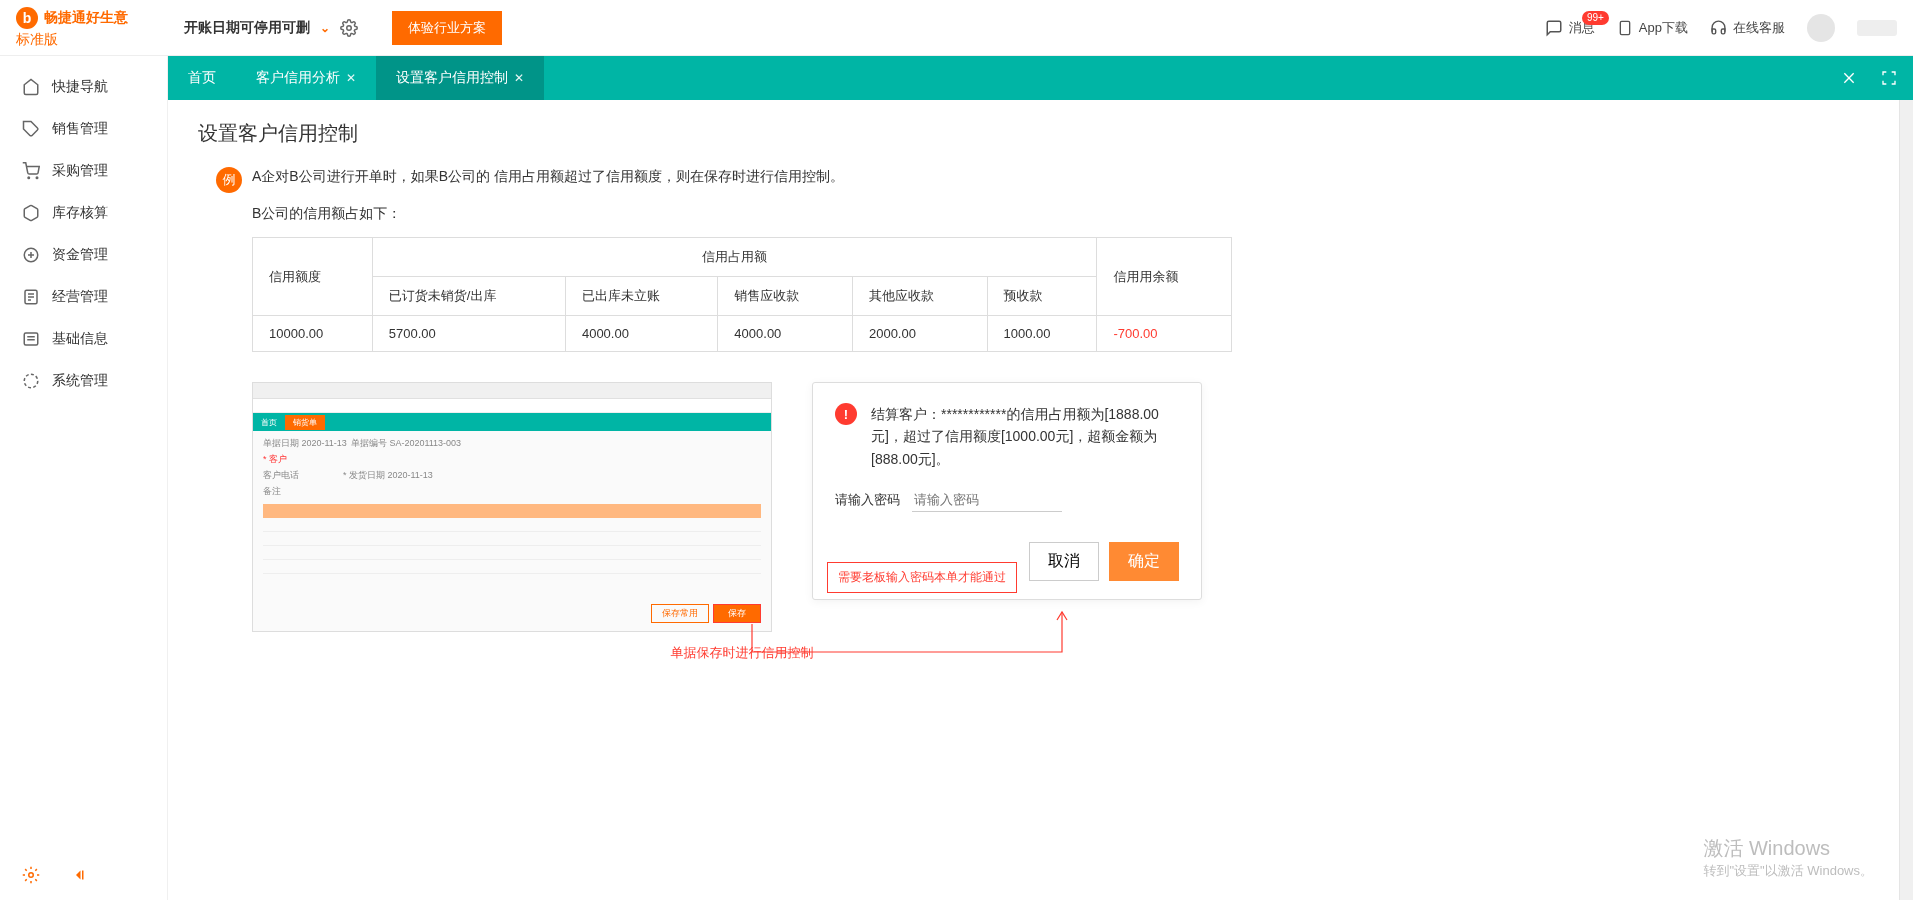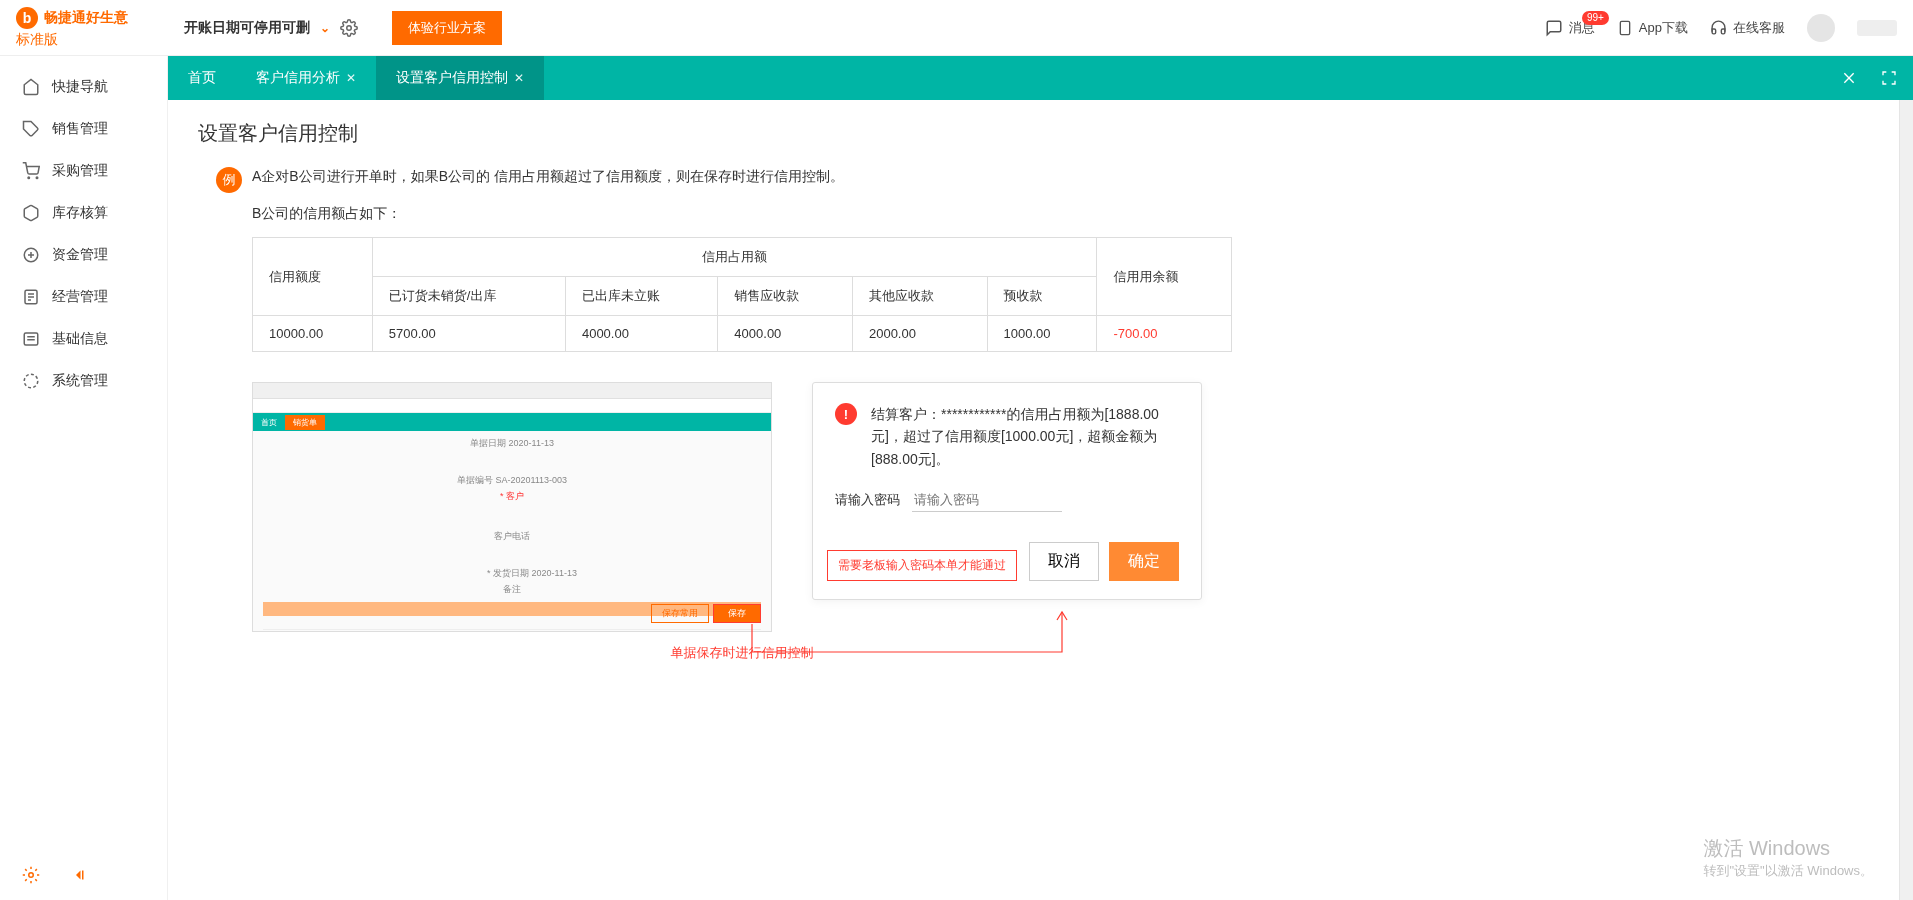--- a/index.html
+++ b/index.html
@@ -46,33 +46,33 @@
 .ex-table .group-hdr{text-align:center;}
 .neg{color:#ff3b30;}
 .ex-formula{margin-left:36px;margin-top:14px;font-size:14px;}
 
 .illus{margin-left:36px;margin-top:30px;display:flex;gap:40px;align-items:flex-start;}
 .shot{width:520px;height:250px;border:1px solid #ddd;background:#fafafa;position:relative;overflow:hidden;font-size:9px;color:#888;}
 .shot-top{height:16px;background:#f0f0f0;border-bottom:1px solid #e0e0e0;}
 .shot-tabs{height:18px;background:#00b5a5;display:flex;align-items:center;}
 .shot-tab{background:#ff6a00;color:#fff;padding:2px 8px;font-size:8px;}
 .shot-body{padding:6px 10px;}
-.shot-row{display:flex;gap:24px;margin-bottom:3px;align-items:center;flex-direction:column;}
+.shot-row{display:flex;gap:4px;margin-bottom:3px;align-items:center;}
 .shot-thead{background:#ffb880;height:14px;margin-top:6px;}
 .shot-trow{height:14px;border-bottom:1px solid #eee;}
 .shot-save{position:absolute;right:10px;bottom:8px;background:#ff6a00;color:#fff;padding:2px 14px;font-size:9px;border:1px solid #ff3b30;}
 .shot-save-outline{position:absolute;right:62px;bottom:8px;border:1px solid #ff6a00;color:#ff6a00;padding:2px 10px;font-size:9px;}
 
 .dialog{width:390px;border:1px solid #ddd;border-radius:3px;background:#fff;padding:20px 22px 18px;box-shadow:0 2px 10px rgba(0,0,0,0.05);position:relative;}
 .dlg-row{display:flex;gap:14px;}
 .dlg-icon{width:22px;height:22px;border-radius:50%;background:#ff3b30;color:#fff;display:flex;align-items:center;justify-content:center;font-weight:700;flex-shrink:0;}
 .dlg-text{font-size:14px;line-height:1.6;}
 .dlg-pw{margin-top:18px;display:flex;align-items:center;gap:12px;}
 .dlg-pw input{border:none;border-bottom:1px solid #ccc;padding:4px 2px;font-size:13px;outline:none;width:150px;}
-.dlg-note{position:absolute;left:14px;bottom:18px;border:1px solid #ff3b30;color:#ff3b30;padding:6px 10px;font-size:12px;background:#fff;}
+.dlg-note{position:absolute;left:14px;bottom:6px;border:1px solid #ff3b30;color:#ff3b30;padding:6px 10px;font-size:12px;background:#fff;}
 .dlg-btns{display:flex;justify-content:flex-end;gap:10px;margin-top:30px;}
 .dlg-btn{padding:8px 18px;font-size:16px;border:1px solid #ccc;background:#fff;cursor:pointer;}
 .dlg-btn.primary{background:#ff8a33;border-color:#ff8a33;color:#fff;}
 .arrow-caption{text-align:center;margin-top:12px;color:#ff3b30;font-size:13px;}
 .arrow-path{stroke:#ff3b30;stroke-width:1.2;fill:none;}
 
 .watermark{position:fixed;right:40px;bottom:20px;color:#bdbdbd;font-size:13px;pointer-events:none;}
 .watermark .big{font-size:20px;}
 .scrollbar-fake{width:14px;background:#f0f0f0;border-left:1px solid #e5e5e5;}
 svg{display:block;}

